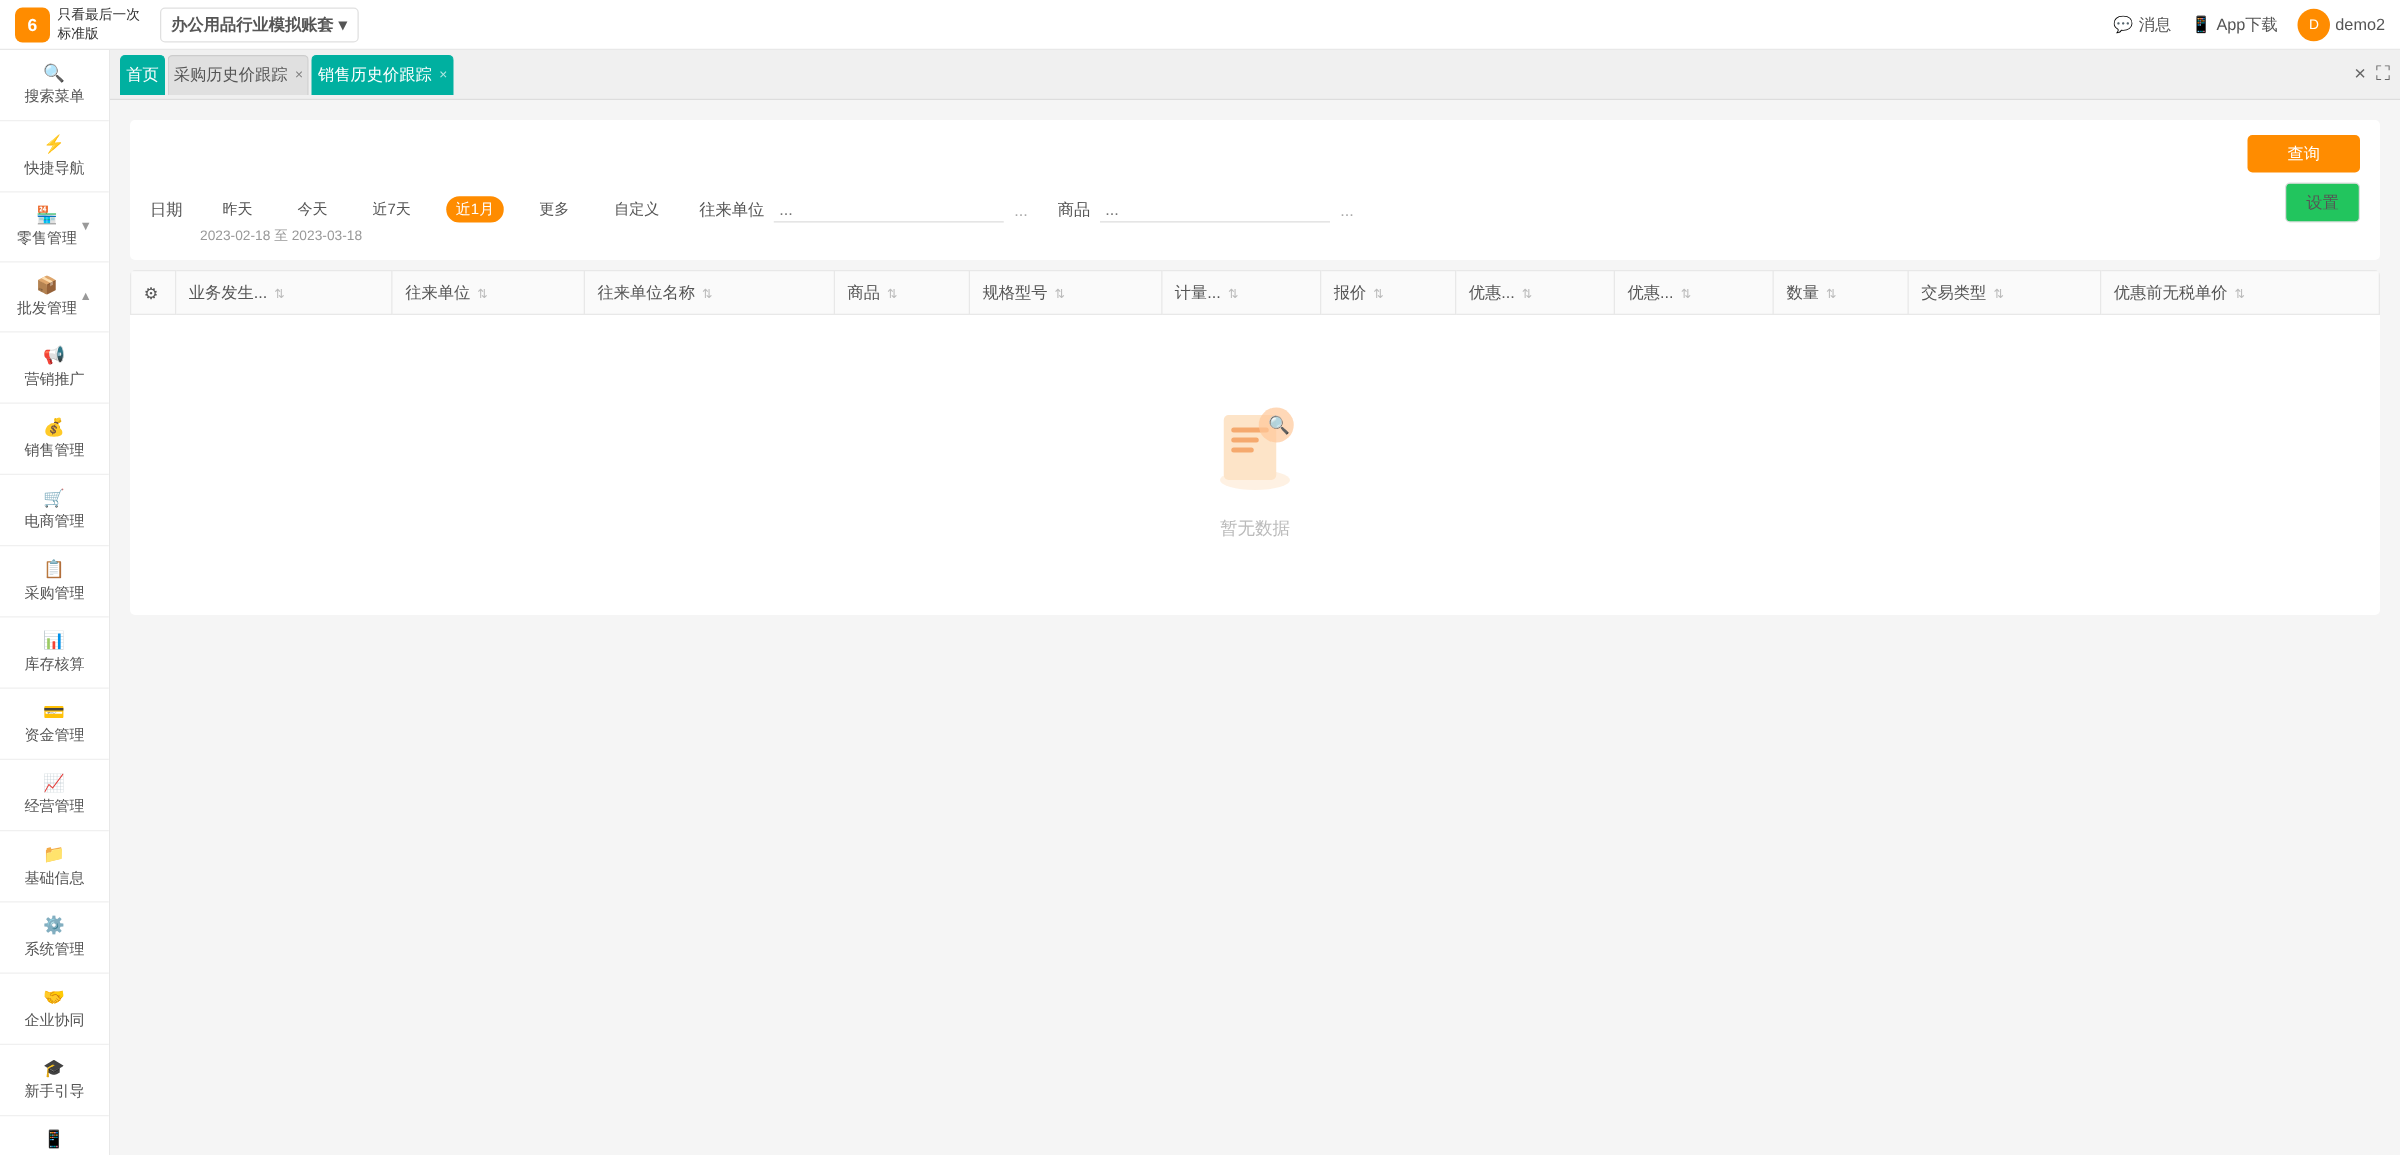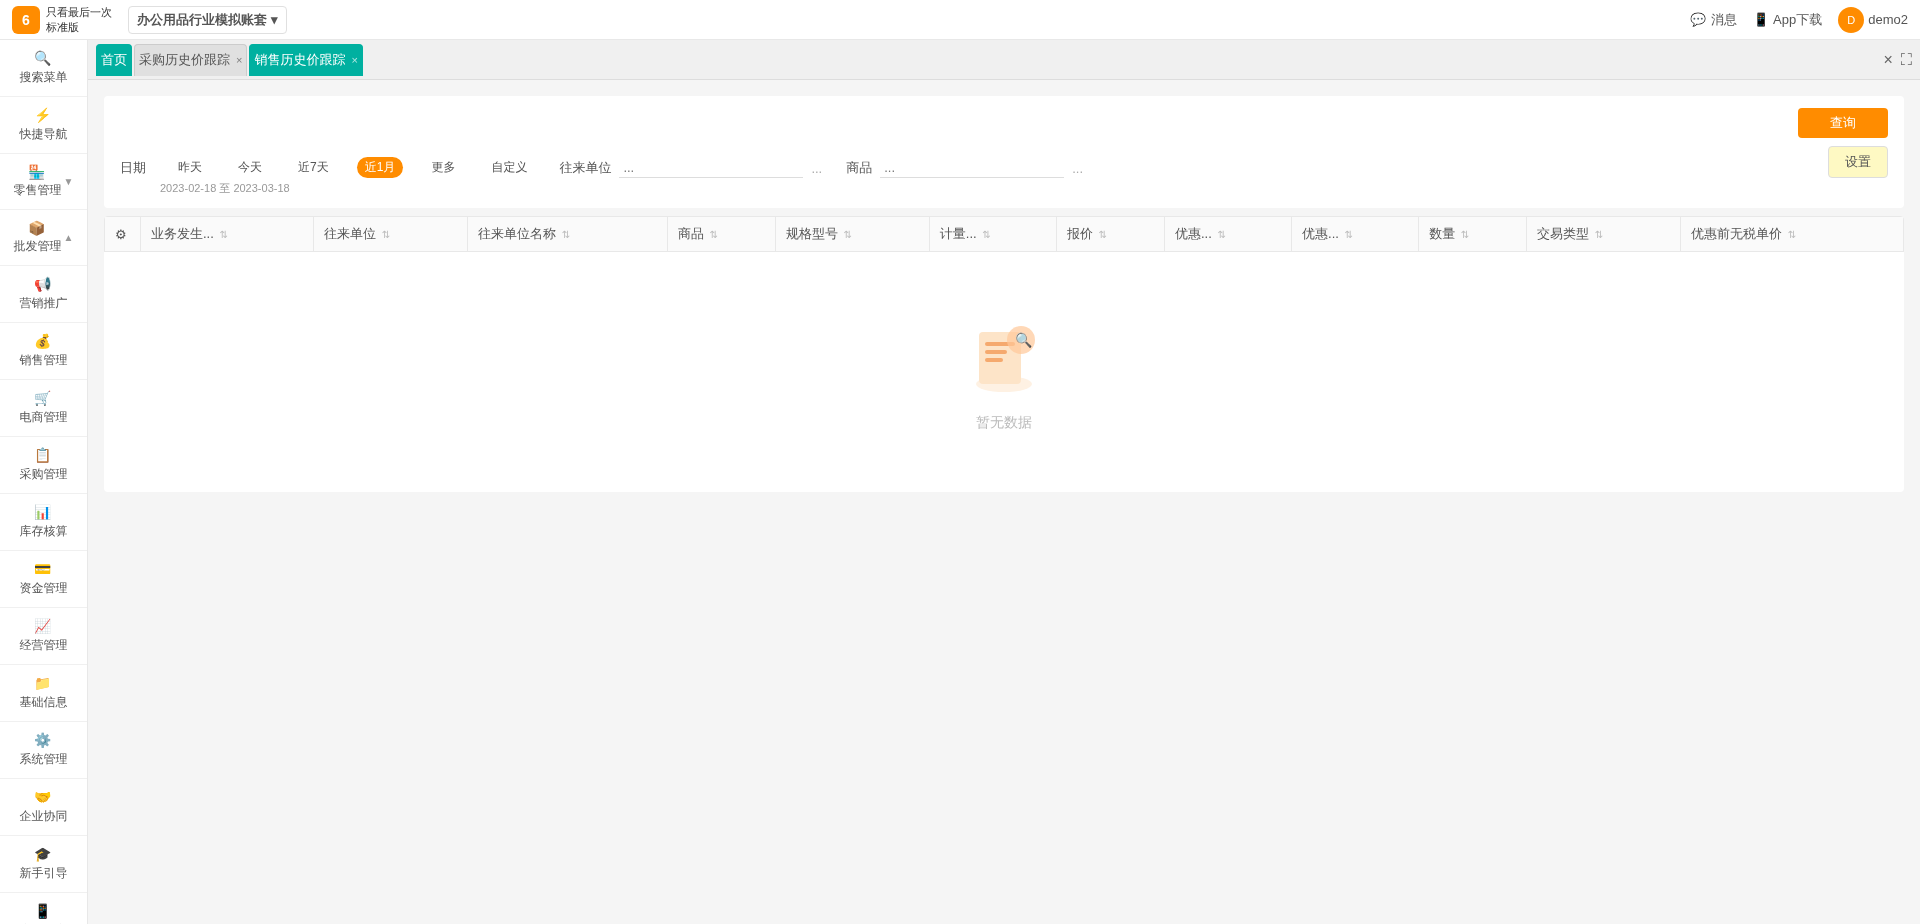--- a/index.html
+++ b/index.html
@@ -277,21 +277,21 @@
     .btn-query {
       background: #ff8c00;
       color: white;
       border: none;
       padding: 6px 32px;
       border-radius: 4px;
       cursor: pointer;
       font-size: 13px;
     }
     .btn-settings {
-      background: #fef9c3;
+      background: #22c55e;
       color: #555;
       border: 1px solid #ddd;
       padding: 6px 16px;
       border-radius: 4px;
       cursor: pointer;
       font-size: 13px;
     }
 
     
     .data-table {

